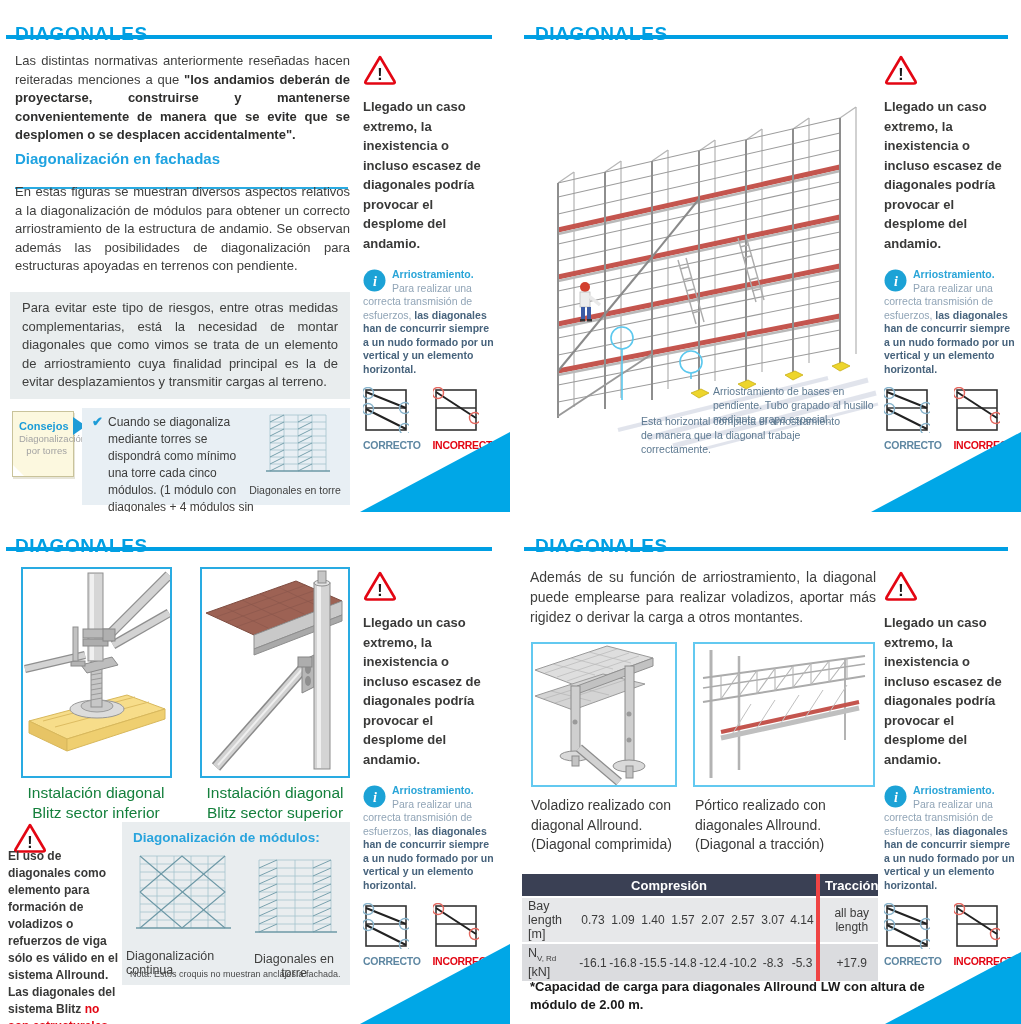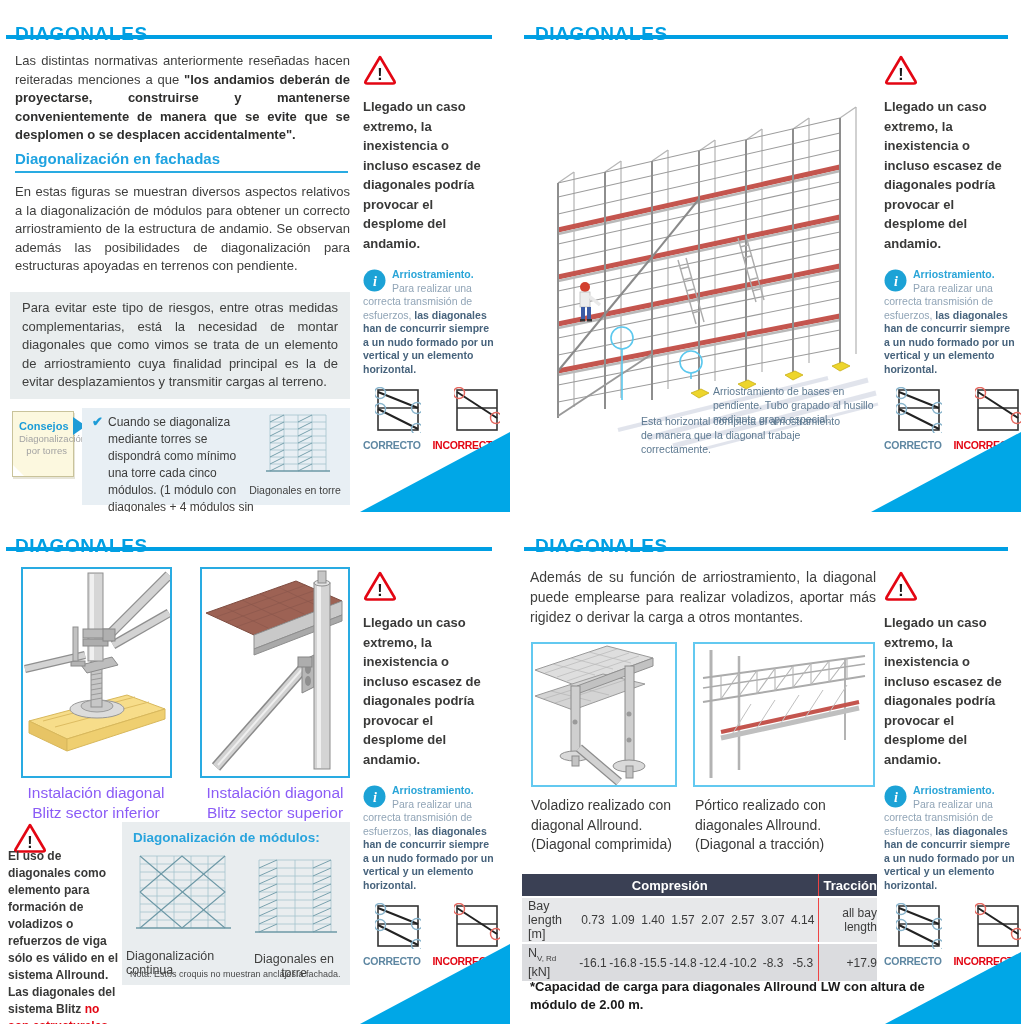--- a/index.html
+++ b/index.html
@@ -17,21 +17,21 @@
   #p-tr .prule,#p-br .prule{left:4px;width:484px}
 
   .corner{position:absolute;right:0;bottom:0;width:150px;height:80px;background:#00A7E7;
           clip-path:polygon(100% 0,100% 100%,0 100%)}
   #p-br .corner{width:136px;height:72px}
 
   
   .para{position:absolute;font-size:13px;line-height:18.5px;text-align:justify;margin:0}
   .b{font-weight:bold;color:#2E2E2D}
   .subhead{position:absolute;left:15px;top:150px;width:333px;margin:0;font-size:15px;
-           font-weight:bold;color:#1FA3E1;border-bottom:2.5px solid #29ABE2;padding-bottom:4px}
+           font-weight:bold;color:#1FA3E1;border-bottom:2.5px solid #29ABE2;padding-bottom:20px}
   .gray-box{position:absolute;left:10px;top:292px;width:340px;box-sizing:border-box;
             background:#E9EDEE;padding:7px 12px;font-size:13px;line-height:18.5px;text-align:justify}
 
   
   .note-row{position:absolute;left:10px;top:408px;width:340px;height:98px}
   .note{position:absolute;left:2px;top:3px;width:60px;height:64px;background:#FCF8DF;
         border:1px solid #C9C39B;box-shadow:1px 2px 0 rgba(160,150,100,.25)}
   .note::after{content:"";position:absolute;left:0;bottom:0;width:0;height:0;
         border-bottom:11px solid #fff;border-right:11px solid transparent}
   .note-title{margin:8px 6px 0;text-align:right;font-size:11px;font-weight:bold;color:#1B9CD8}
@@ -48,36 +48,36 @@
   
   .sidebar{position:absolute;left:363px;top:54px;width:132px}
   #p-bl .sidebar,#p-br .sidebar{top:58px}
   #p-tr .sidebar,#p-br .sidebar{left:364px}
   .sb-warn{margin-top:8px;font-size:13px;line-height:19.5px;font-weight:bold;color:#393938}
   .sb-info{margin-top:15px;font-size:10.5px;line-height:13.5px;color:#91A5B7}
   .sb-info svg{float:left;margin:1px 6px 2px 0}
   .sb-lead{color:#2AA5D8;font-weight:bold}
   .sb-strong{color:#47637C;font-weight:bold}
   .sb-diagrams{margin-top:11px;display:flex;gap:12px}
-  .sb-fig{text-align:right}
+  .sb-fig{text-align:left}
   .sb-lbl{font-size:10.5px;font-weight:bold;margin-top:2px;letter-spacing:-0.3px}
   .lbl-ok{color:#5E87A2}
   .lbl-bad{color:#E30613}
 
   
   .scaffold{position:absolute;left:8px;top:48px}
   .callout{position:absolute;font-size:10.5px;line-height:14px;color:#5E7A91;margin:12px}
   .co1{left:181px;top:372px;width:178px}
   .co2{left:109px;top:402px;width:206px}
 
   
   .photo{position:absolute;background:#fff;border:2.5px solid #29ABE2}
   .bl-img1{left:21px;top:55px;width:147px;height:207px}
   .bl-img2{left:200px;top:55px;width:146px;height:207px}
-  .bl-cap{position:absolute;top:271px;font-size:15.5px;line-height:19.5px;text-align:center;color:#8b5cf6}
+  .bl-cap{position:absolute;top:271px;font-size:15.5px;line-height:19.5px;text-align:center;color:#15803d}
   .bl-cap1{left:14px;width:164px}
   .bl-cap2{left:196px;width:158px}
   .bl-warnicon{position:absolute;left:13px;top:310px}
   .bl-warntext{position:absolute;left:8px;top:336px;width:116px;font-size:12px;
                line-height:17px;font-weight:bold;color:#393938}
   .red{color:#E30613}
   .modbox{position:absolute;left:122px;top:310px;width:228px;height:163px;background:#E9EDEF}
   .modbox-title{position:absolute;left:11px;top:8px;font-size:13.5px;font-weight:bold;color:#29A4DD}
   .modA{position:absolute;left:14px;top:32px}
   .modB{position:absolute;left:133px;top:36px}
@@ -93,21 +93,21 @@
   .br-cap{position:absolute;top:284px;font-size:14px;line-height:19.5px;color:#3A3A39}
   .br-cap1{left:11px;width:152px}
   .br-cap2{left:175px;width:162px}
   .cap-table{position:absolute;left:2px;top:362px;border-collapse:collapse;table-layout:fixed}
   .cap-table th,.cap-table td{padding:0;font-weight:normal}
   .cap-table .thead th{background:#3A4054;color:#fff;font-size:13px;font-weight:bold;height:22px}
   .cap-table td{font-size:12px;color:#3B3B3B;text-align:center}
   .cap-table .r1 td{background:#E7E8EA;height:44px}
   .cap-table .r2 td{background:#DBDCDF;height:37px}
   .cap-table .lblc{text-align:left;padding-left:6px;font-size:12.5px;line-height:14px}
-  .cap-table .trac{border-left:1px solid #ef4444;text-align:right;padding-left:5px}
+  .cap-table .trac{border-left:4px solid #ef4444;text-align:center;padding-left:5px}
   .cap-table .r1 td,.cap-table .r2 td{border-top:2px solid #fff}
   .cap-table sub{font-size:8px}
   .footnote{position:absolute;left:10px;top:466px;width:442px;font-size:13px;line-height:17.5px;
             font-weight:bold;color:#1A1A1A}
 </style>
 </head>
 <body>
 
 <section class="panel" id="p-tl">
   <h1 class="ptitle">DIAGONALES</h1>

